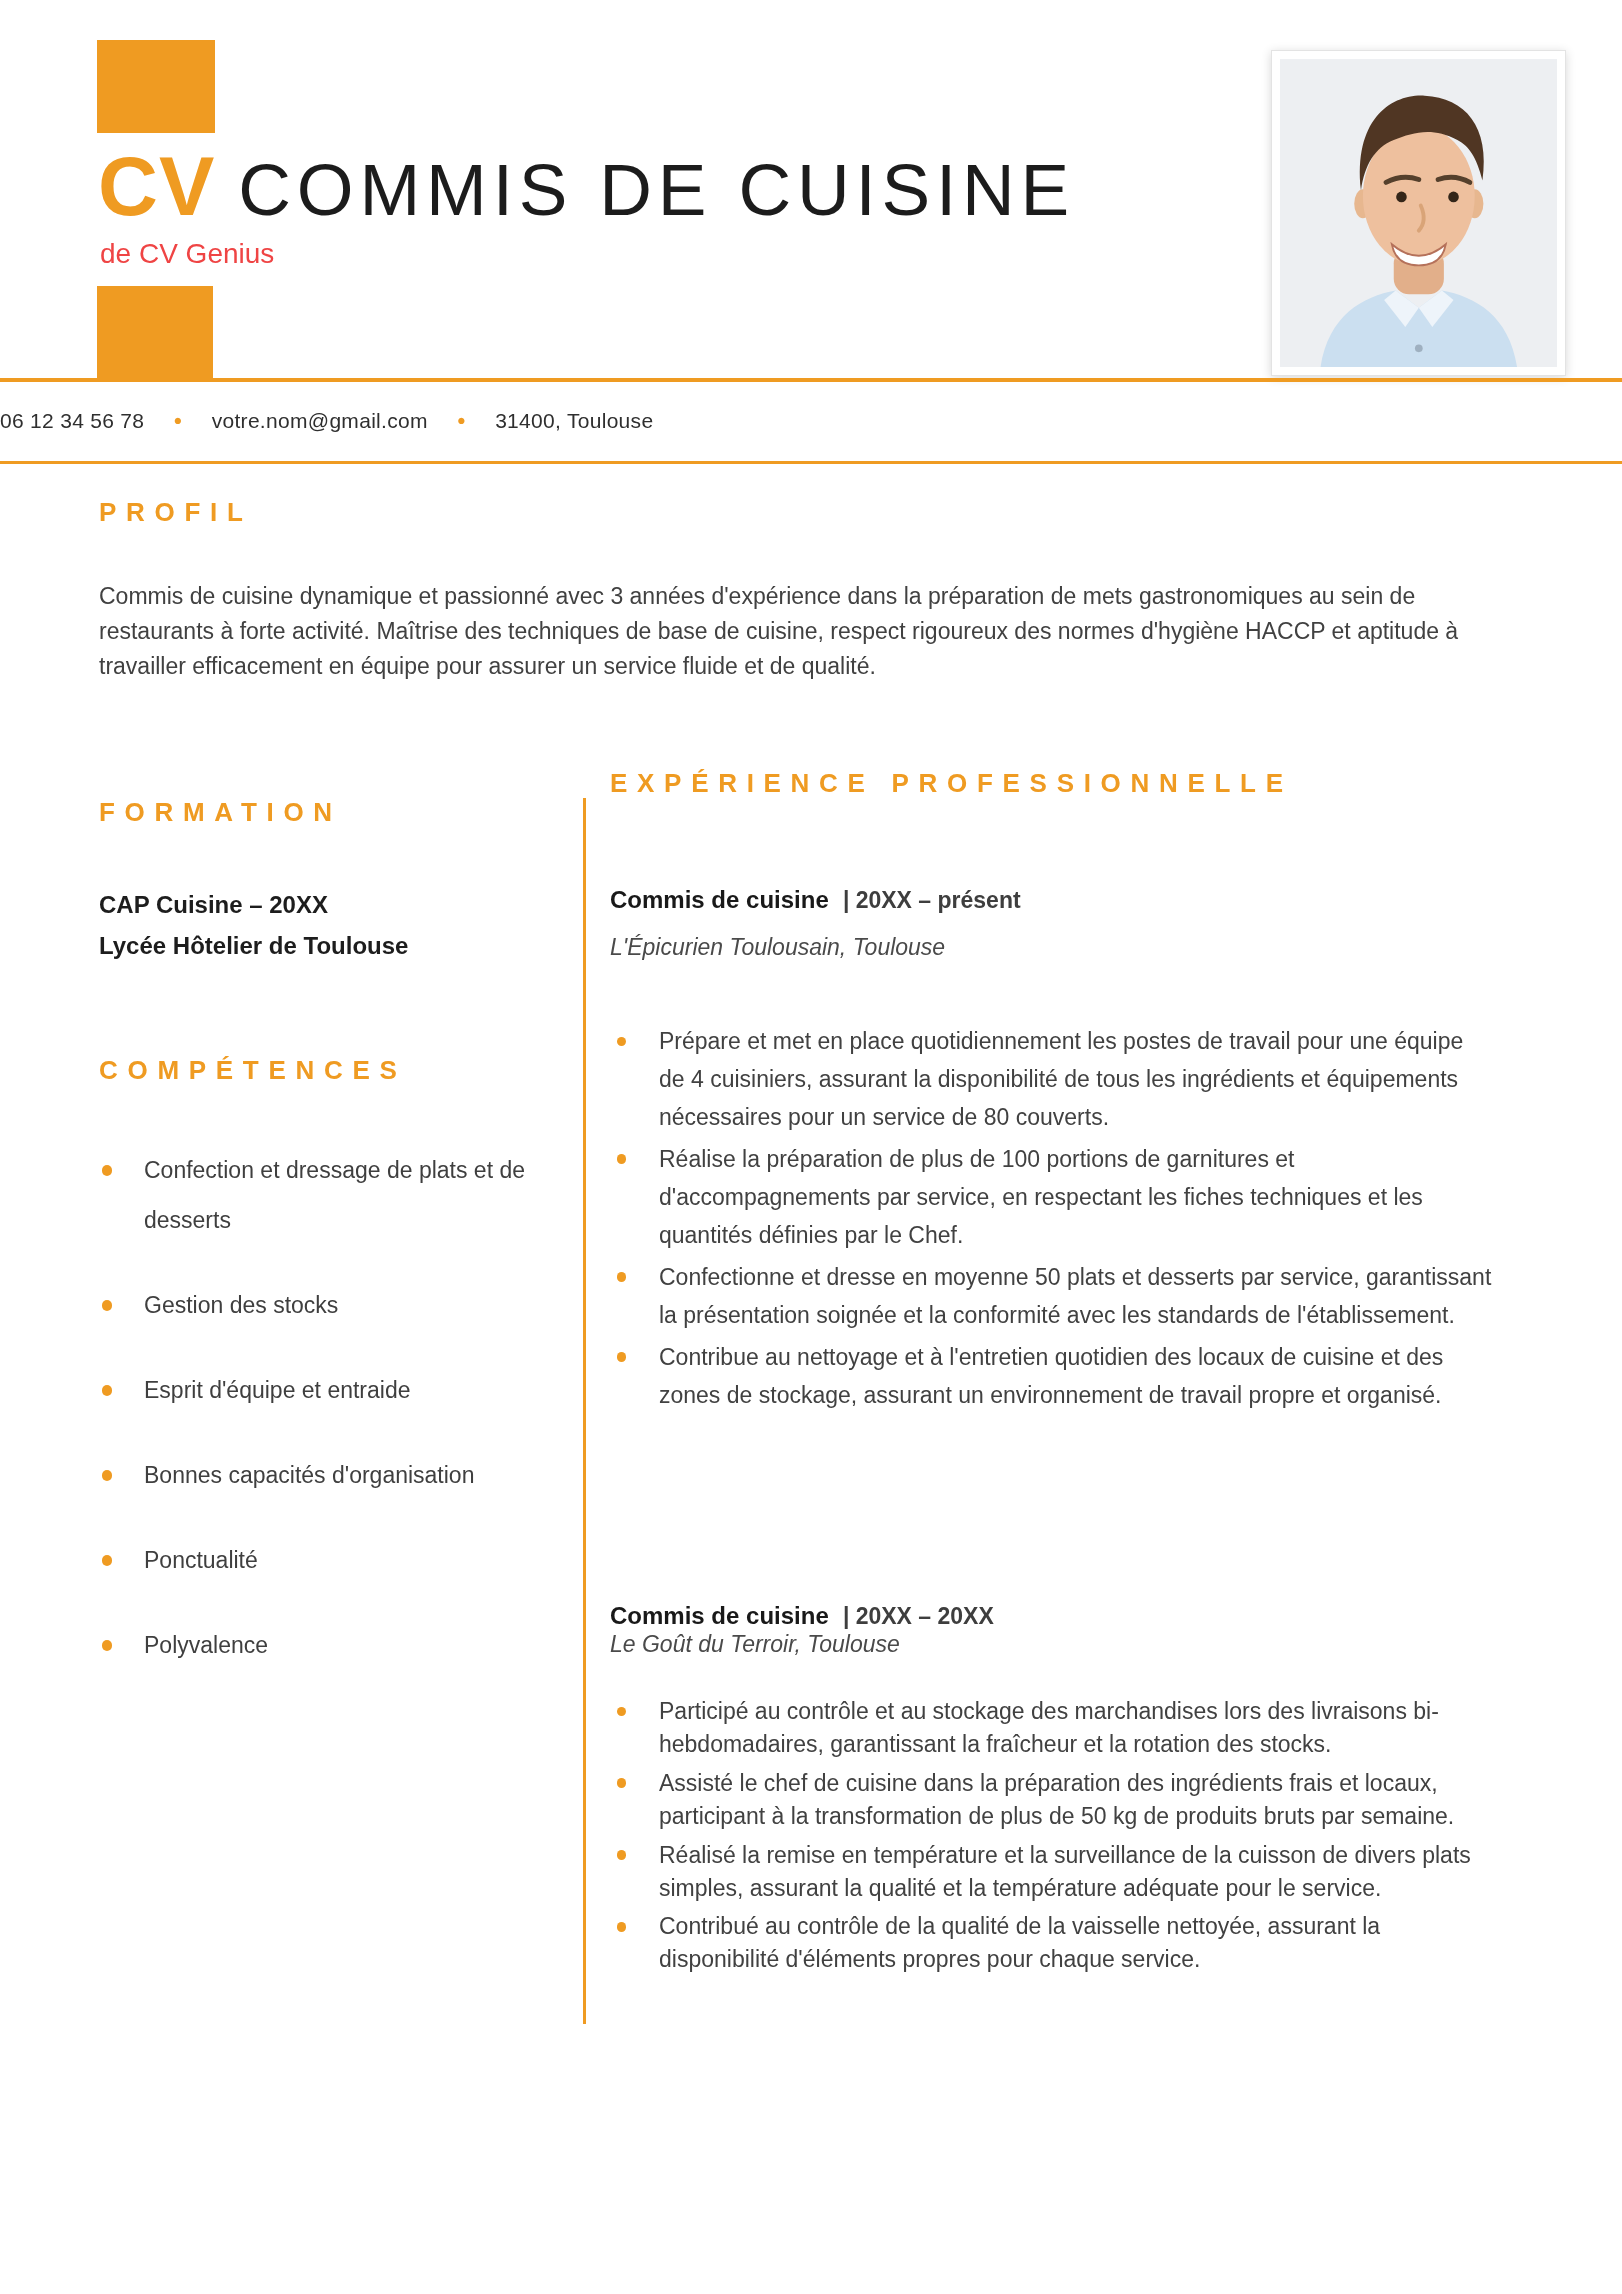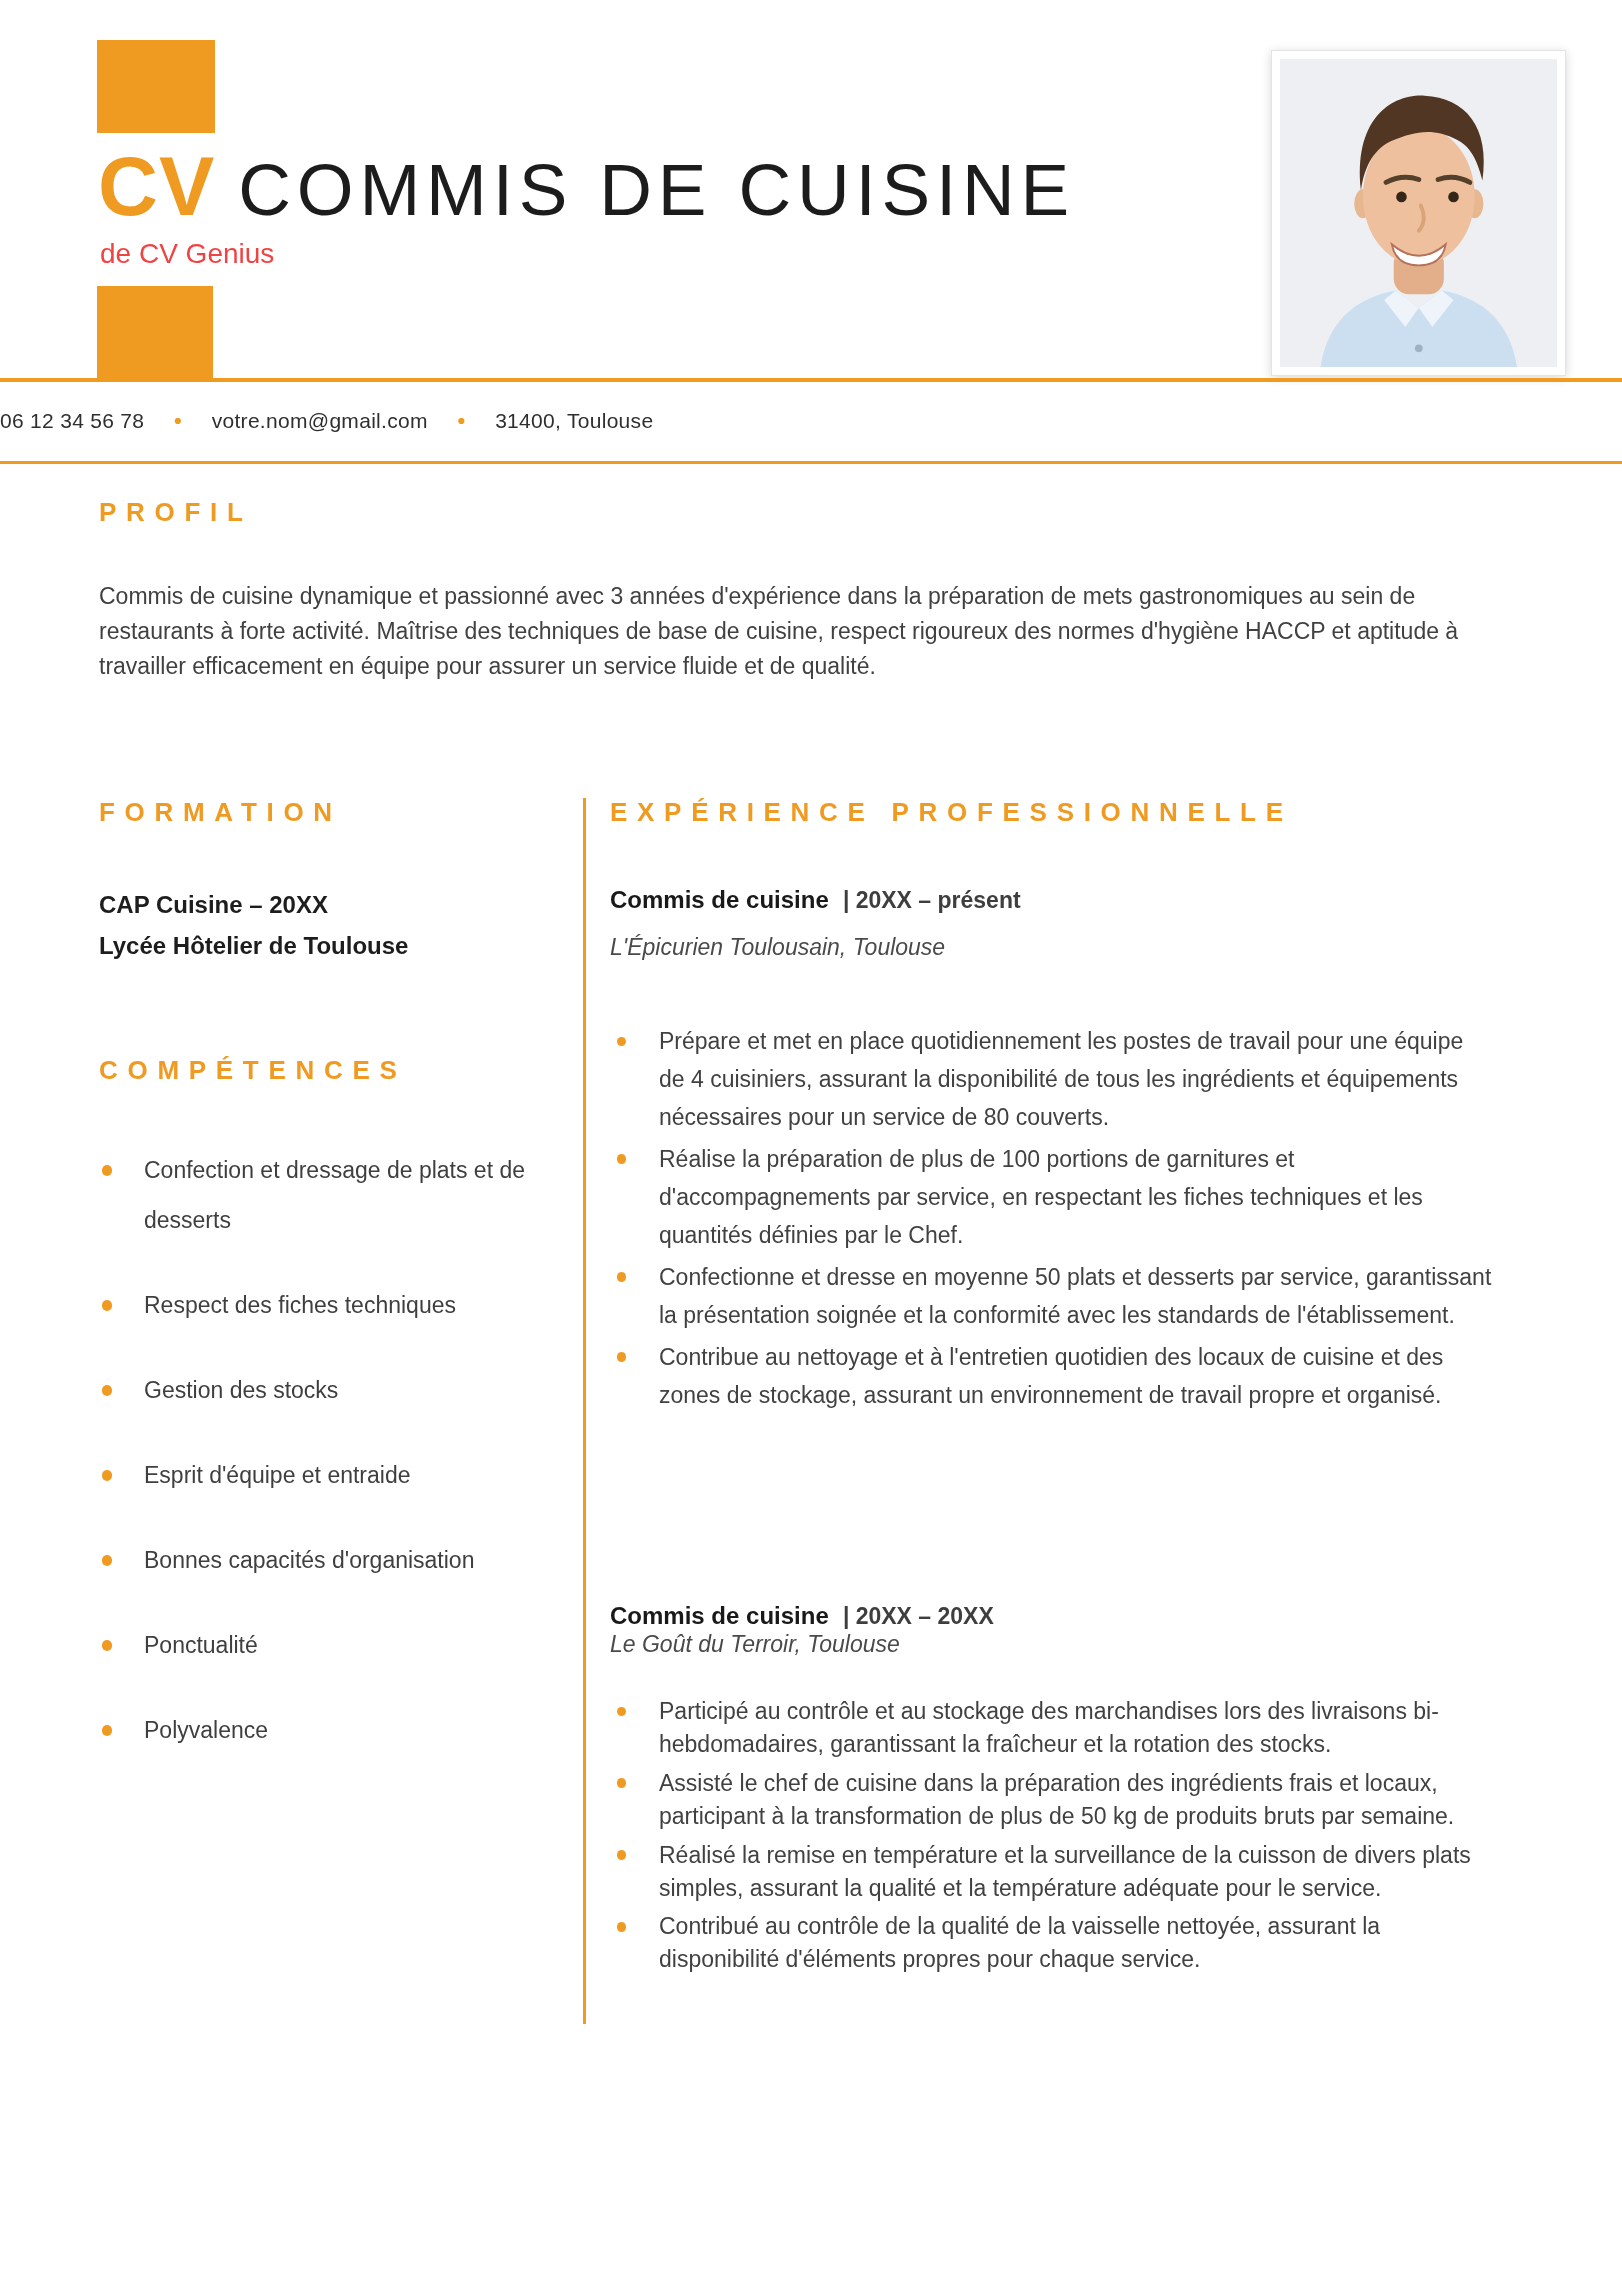--- a/index.html
+++ b/index.html
@@ -28,21 +28,21 @@
   #profil-h{left:99px;top:498px;}
   .profile-text{position:absolute;left:99px;top:579px;width:1410px;
     font-size:23px;line-height:35px;color:#414141;}
   #form-h{left:99px;top:798px;}
   .edu{position:absolute;left:99px;top:884px;font-size:24px;font-weight:700;color:#1d1d1d;line-height:41px;}
   #comp-h{left:99px;top:1056px;}
   .skills{position:absolute;left:99px;top:1145px;width:439px;list-style:none;margin:0;padding:0;}
   .skills li{position:relative;padding-left:45px;font-size:23px;line-height:50px;color:#3f3f3f;margin-bottom:35px;}
   .skills li::before{content:"";position:absolute;left:2.9px;top:20px;width:10.6px;height:10.6px;border-radius:50%;background:var(--orange);}
   .vline{position:absolute;left:583px;top:798px;width:2.9px;height:1409px;background:var(--orange);}
-  #exp-h{left:610px;top:798px;}
+  #exp-h{left:610px;top:769px;}
   .job-head{position:absolute;left:610px;white-space:nowrap;line-height:31px;}
   #job1-head{top:884px;text-align:center;} #job2-head{top:1600px;}
   .jt{font-size:24px;font-weight:700;color:#191919;}
   .jd{font-size:23px;font-weight:700;color:#3e3e3e;margin-left:9.7px;}
   .company{position:absolute;left:610px;font-size:23px;font-style:italic;color:#4a4a4a;line-height:29px;}
   #job1-co{top:933px;} #job2-co{top:1630px;}
   .bullets{position:absolute;left:610px;width:883px;list-style:none;margin:0;padding:0;
     font-size:23px;color:#414141;}
   .bullets li{position:relative;padding-left:49px;}
   .bullets li::before{content:"";position:absolute;left:6.8px;width:9.7px;height:9.7px;border-radius:50%;background:var(--orange);}
@@ -104,21 +104,20 @@
   <div class="edu">
     <div>CAP Cuisine – 20XX</div>
     <div>Lycée Hôtelier de Toulouse</div>
   </div>
 
   <div class="section-h" id="comp-h">COMPÉTENCES</div>
   <ul class="skills">
 
       <li><span>Confection et dressage de plats et de desserts</span></li>
 
-      <li><span>Respect des fiches techniques</span></li>
 
       <li><span>Gestion des stocks</span></li>
 
       <li><span>Esprit d'équipe et entraide</span></li>
 
       <li><span>Bonnes capacités d'organisation</span></li>
 
       <li><span>Ponctualité</span></li>
 
       <li><span>Polyvalence</span></li>

